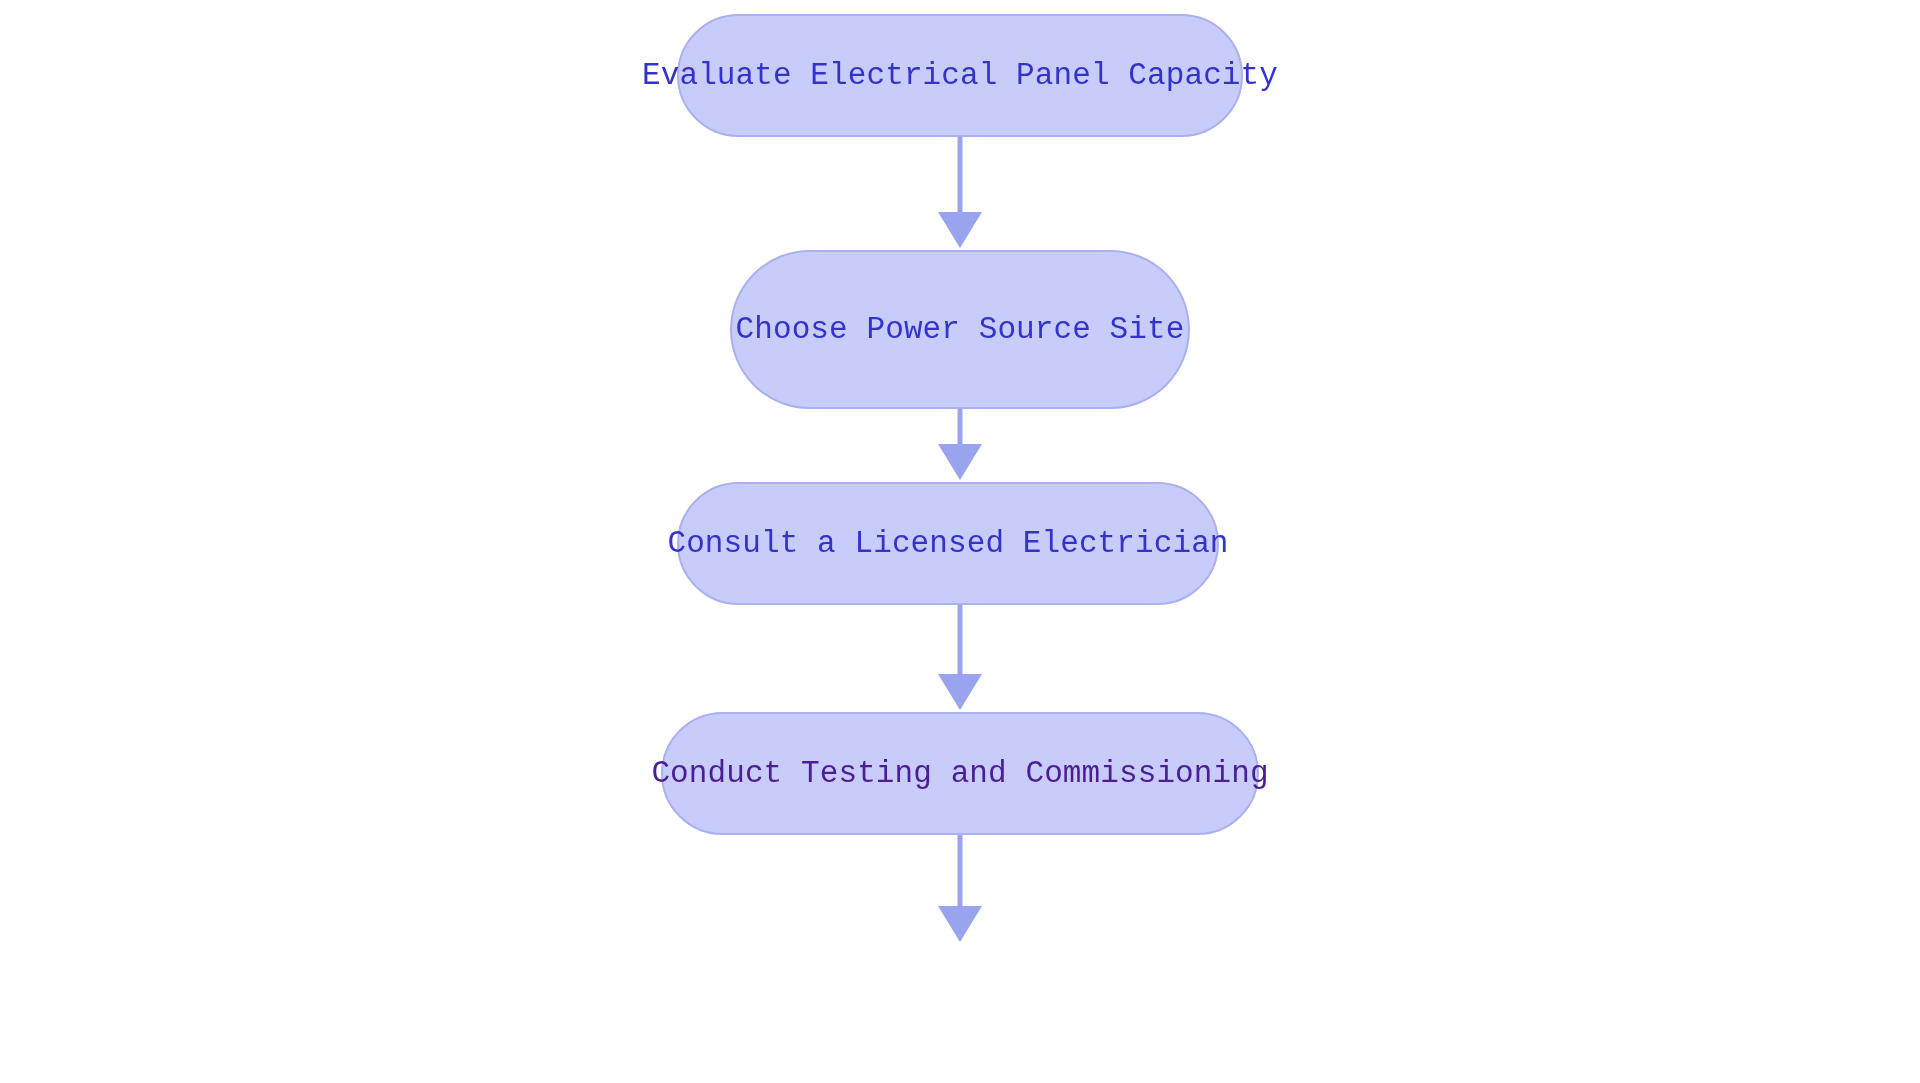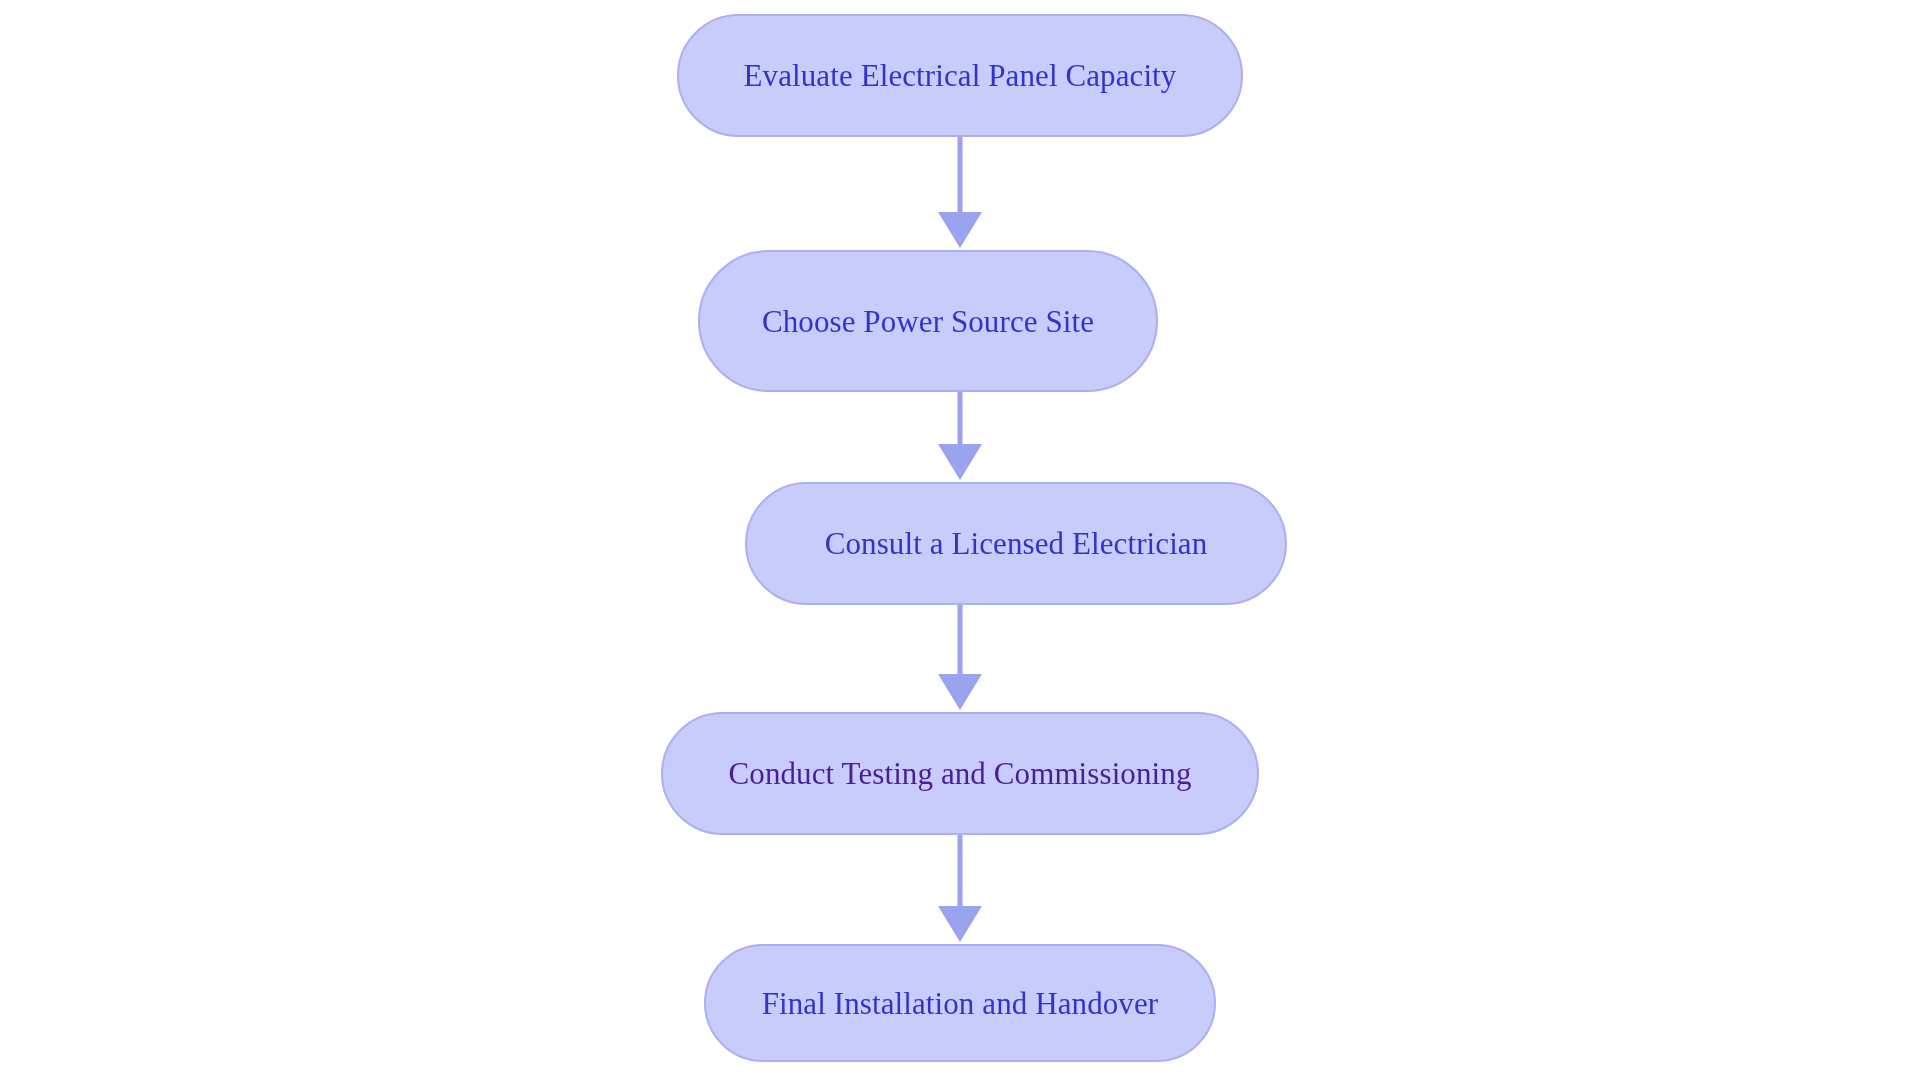--- a/index.html
+++ b/index.html
@@ -45,21 +45,21 @@
     display: flex;
     align-items: center;
     justify-content: center;
     background: #c8ccfa;
     border: 2px solid #aab0f0;
     border-radius: 9999px;
     transform: translateX(-50%);
   }
 
   .flow-node-label {
-    font-family: Liberation Serif, serif;
+    font-family: Liberation Mono, monospace;
     font-size: 31px;
     font-weight: 400;
     color: #3333cc;
     letter-spacing: 0.1px;
     white-space: nowrap;
     line-height: 1;
     text-align: center;
     user-select: none;
   }
 </style>
@@ -86,30 +86,27 @@
       <polygon points="938,906 982,906 960,942" fill="#9aa3ee"></polygon>
     </g>
   </svg>
 
   <div id="node-layer">
 
     <div class="flow-node" style="left: 960px; top: 14px; width: 566px; height: 123px; background: rgb(200, 204, 250); border-color: rgb(170, 176, 240); border-width: 2px;">
       <span class="flow-node-label" style="color: rgb(51, 51, 204); font-size: 31px;">Evaluate Electrical Panel Capacity</span>
     </div>
 
-    <div class="flow-node" style="left: 928px; top: 250px; width: 460px; height: 142px; background: rgb(200, 204, 250); border-color: rgb(170, 176, 240); border-width: 2px;">
+    <div class="flow-node" style="left: 960px; top: 250px; width: 460px; height: 159px; background: rgb(200, 204, 250); border-color: rgb(170, 176, 240); border-width: 2px;">
       <span class="flow-node-label" style="color: rgb(51, 51, 204); font-size: 31px;">Choose Power Source Site</span>
     </div>
 
-    <div class="flow-node" style="left: 1016px; top: 482px; width: 542px; height: 123px; background: rgb(200, 204, 250); border-color: rgb(170, 176, 240); border-width: 2px;">
+    <div class="flow-node" style="left: 948px; top: 482px; width: 542px; height: 123px; background: rgb(200, 204, 250); border-color: rgb(170, 176, 240); border-width: 2px;">
       <span class="flow-node-label" style="color: rgb(51, 51, 204); font-size: 31px;">Consult a Licensed Electrician</span>
     </div>
 
     <div class="flow-node" style="left: 960px; top: 712px; width: 598px; height: 123px; background: rgb(200, 204, 250); border-color: rgb(170, 176, 240); border-width: 2px;">
       <span class="flow-node-label" style="color: #4c1d95; font-size: 31px;">Conduct Testing and Commissioning</span>
     </div>
 
-    <div class="flow-node" style="left: 960px; top: 944px; width: 512px; height: 118px; background: rgb(200, 204, 250); border-color: rgb(170, 176, 240); border-width: 2px;">
-      <span class="flow-node-label" style="color: rgb(51, 51, 204); font-size: 31px;">Final Installation and Handover</span>
-    </div>
 
   </div>
 </div>
 
 </body></html>

